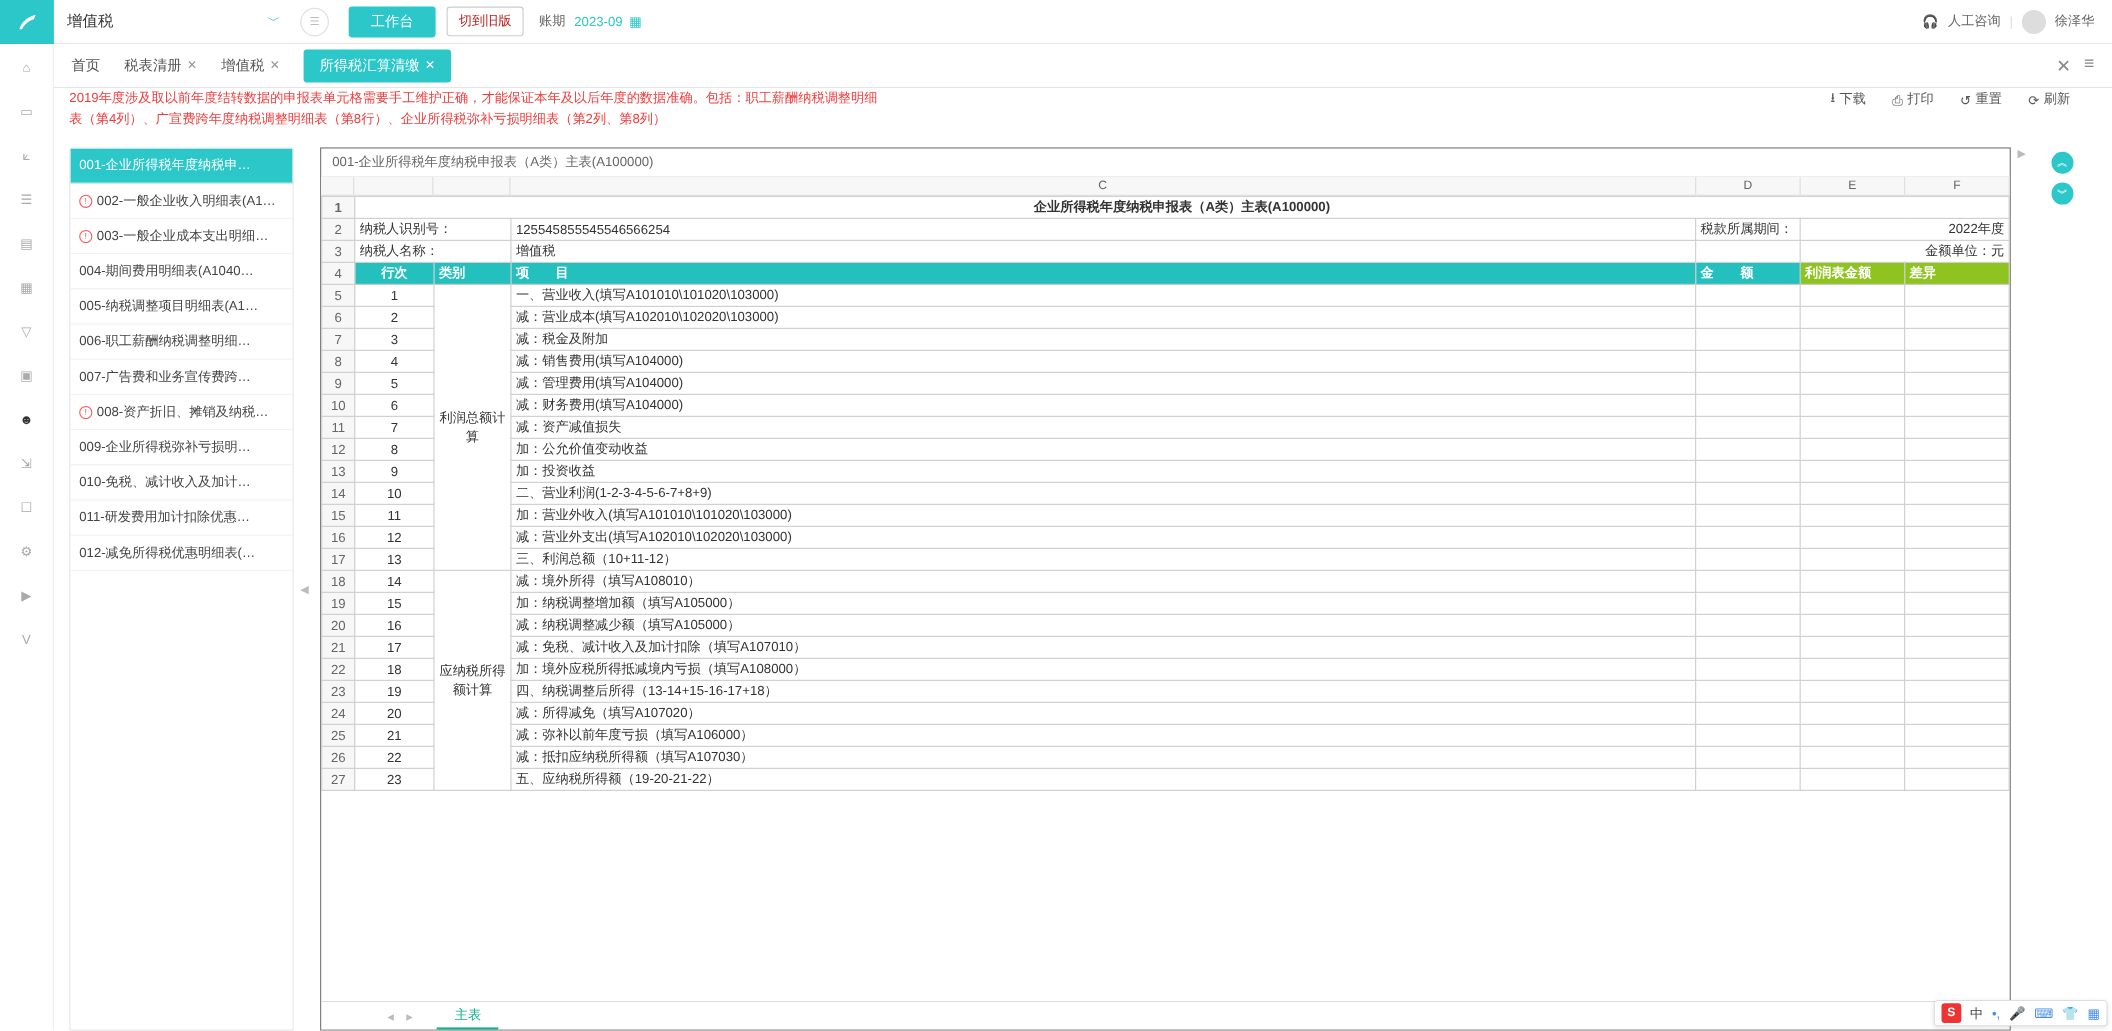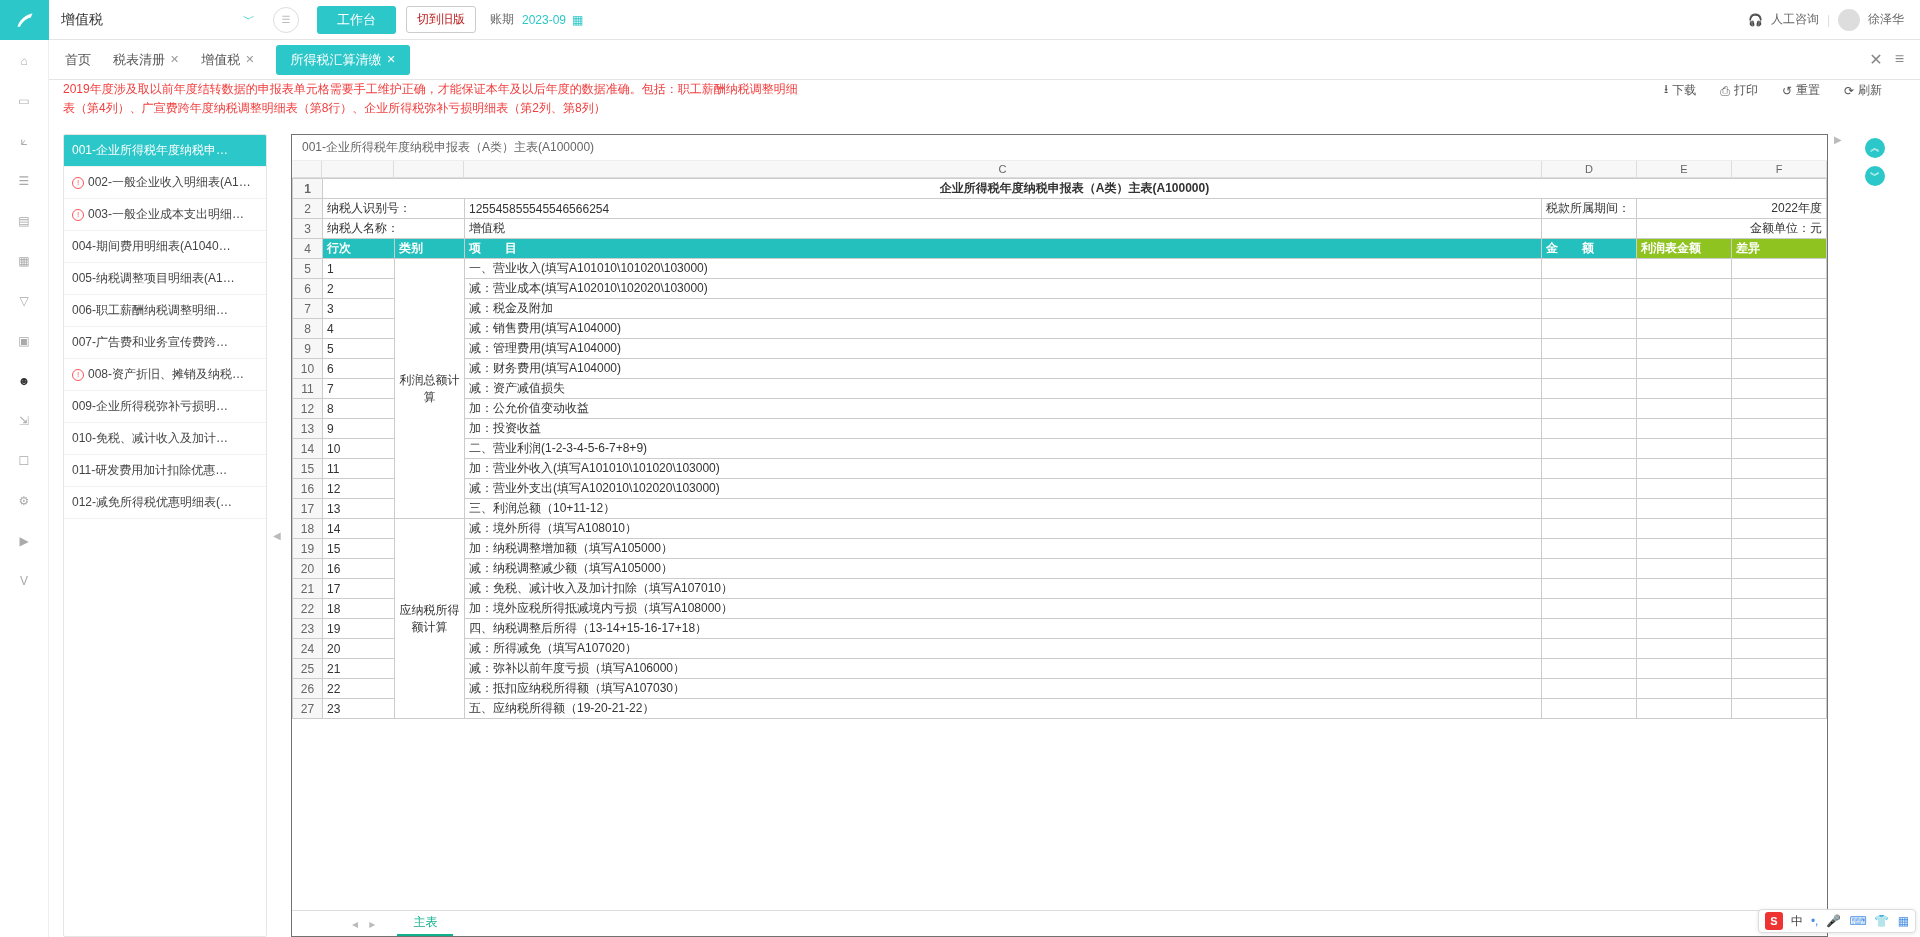--- a/index.html
+++ b/index.html
@@ -55,21 +55,21 @@
 .breadcrumb { padding: 4px 10px; font-size: 12px; color: #666; border-bottom: 1px solid #eee; }
 .col-hdr { display:flex; background:#f7f7f7; border-bottom:1px solid #ddd; }
 .col-hdr div { border-right:1px solid #ddd; text-align:center; font-size:11px; color:#666; padding:2px 0; }
 .sheet-body { flex:1; overflow:auto; }
 table.sheet { border-collapse: collapse; width: 100%; }
 table.sheet td { border: 1px solid #ccc; font-size: 12px; height: 20px; padding: 0 4px; }
 .rownum { width: 30px; background: #f7f7f7; text-align: center; color: #666; font-size:11px; }
 .title-row td { text-align: center; font-size: 16px; font-weight: bold; padding: 10px 0; border-top:none; }
 .hdr-cell { background: #23c0bd; color: #fff; font-weight: bold; }
 .hdr-cell.green { background: #8fc31f; }
-.col-a { width: 72px; }
+.col-a { width: 72px; text-align: center; }
 .col-b { width: 70px; }
 .col-c { }
 .col-d { width: 95px; }
 .col-e { width: 95px; }
 .col-f { width: 95px; }
 .lbl-right { text-align: left; padding-left: 8px; }
 
 
 .year-strip { width: 50px; display:flex; flex-direction:column; align-items:center; gap:8px; padding-top:4px; }
 .year-btn { font-size: 12px; color: #999; padding: 2px 4px; cursor:pointer; }

